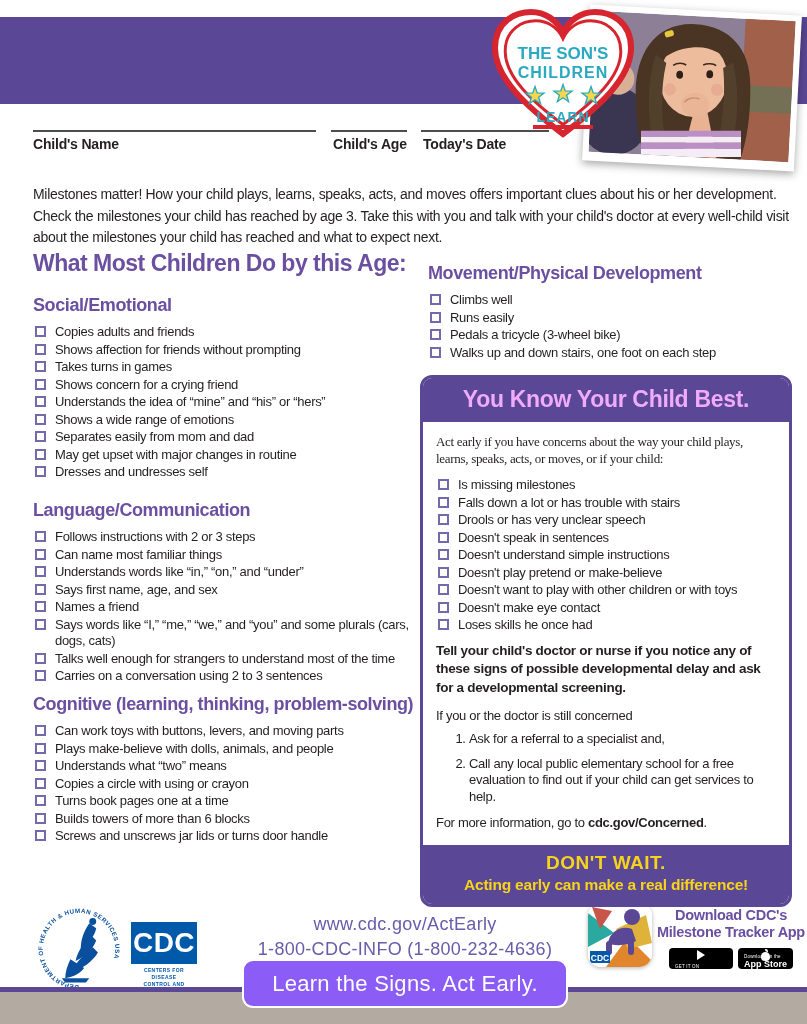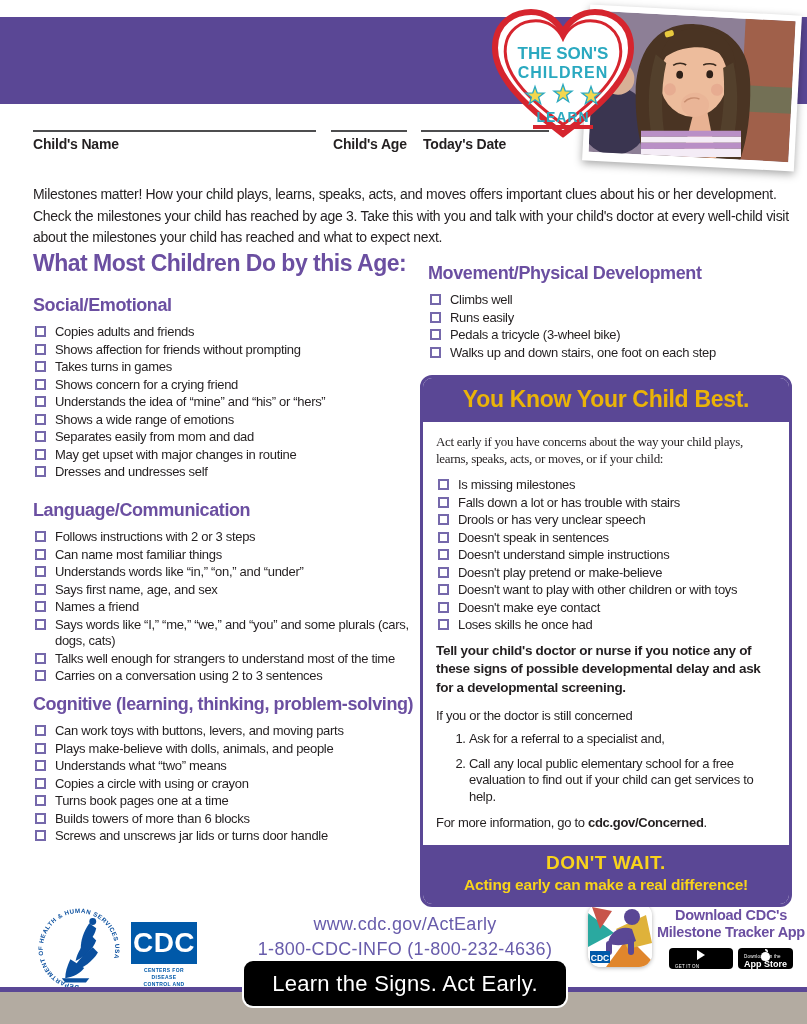--- a/index.html
+++ b/index.html
@@ -53,21 +53,21 @@
   .cb {
     display:inline-block; width:11px; height:11px; flex:0 0 11px;
     border:2px solid #7568ab; margin:2px 9px 0 2px; background:#fff;
   }
   
   .cbox {
     position:absolute; left:420px; top:375px; width:372px; z-index:2;
     border:3px solid #5a4795; border-radius:12px; background:#fff; overflow:hidden;
   }
   .cbox-header { background:#5a4795; text-align:center; padding:8px 0 9px; }
-  .cbox-header .t { font-size:23px; font-weight:bold; color:#eab308; letter-spacing:-0.3px; }
+  .cbox-header .t { font-size:23px; font-weight:bold; color:#f0abfc; letter-spacing:-0.3px; }
   .cbox-body { padding:11px 13px 6px 13px; }
   .cbox-body .cb-intro { font-size:13px; line-height:17px; letter-spacing:-0.3px; margin-bottom:10px;font-family:Liberation Serif, serif; }
   .cbox-body ul.check-list { margin-bottom:6px; }
   .tell-doctor { font-size:13.5px; font-weight:bold; line-height:18.5px; letter-spacing:-0.3px; margin:8px 0 10px; }
   .still-concerned { font-size:13px; line-height:17px; letter-spacing:-0.3px; margin-bottom:7px; }
   ol.steps { margin:0 0 10px 0; padding-left:33px; }
   ol.steps li { font-size:13px; line-height:16.5px; letter-spacing:-0.3px; margin-bottom:8px; }
   .more-info { font-size:13px; letter-spacing:-0.3px; margin-bottom:9px; }
   .more-info b { font-weight:bold; }
   .cbox-footer { background:#5a4795; text-align:center; padding:7px 4px 10px; }
@@ -100,21 +100,21 @@
   .badge .b-small { font-size:4.5px; line-height:5px; letter-spacing:0.2px; }
   .badge .b-big { font-size:9px; line-height:10px; font-weight:bold; }
   .play-tri { width:0; height:0; border-top:5px solid transparent; border-bottom:5px solid transparent; border-left:8px solid #fff; }
   .apple-glyph { width:9px; height:11px; position:relative; }
   .apple-glyph::before { content:""; position:absolute; left:0; top:2px; width:9px; height:9px; background:#fff; border-radius:50% 50% 45% 45%; }
   .apple-glyph::after { content:""; position:absolute; left:4px; top:-1px; width:3px; height:3px; background:#fff; border-radius:0 80% 0 80%; }
   .rule { position:absolute; top:987px; left:0; width:807px; height:5px; background:#5a4795; z-index:1; }
   .graybar { position:absolute; top:992px; left:0; width:807px; height:32px; background:#b3aba1; z-index:1; }
   .tagline {
     position:absolute; left:244px; top:961px; width:322px; height:45px; z-index:3;
-    background:#000000; border-radius:9px; display:flex; align-items:center; justify-content:center;
+    background:#8b5cf6; border-radius:9px; display:flex; align-items:center; justify-content:center;
     color:#fff; font-size:22px; letter-spacing:0.3px; box-shadow:0 0 0 2px #fff;
   }
 </style>
 </head>
 <body>
 
 <div class="banner"></div>
 <div class="banner-title">Your Child at 3 Years</div>
 
 <div class="heart-logo">

